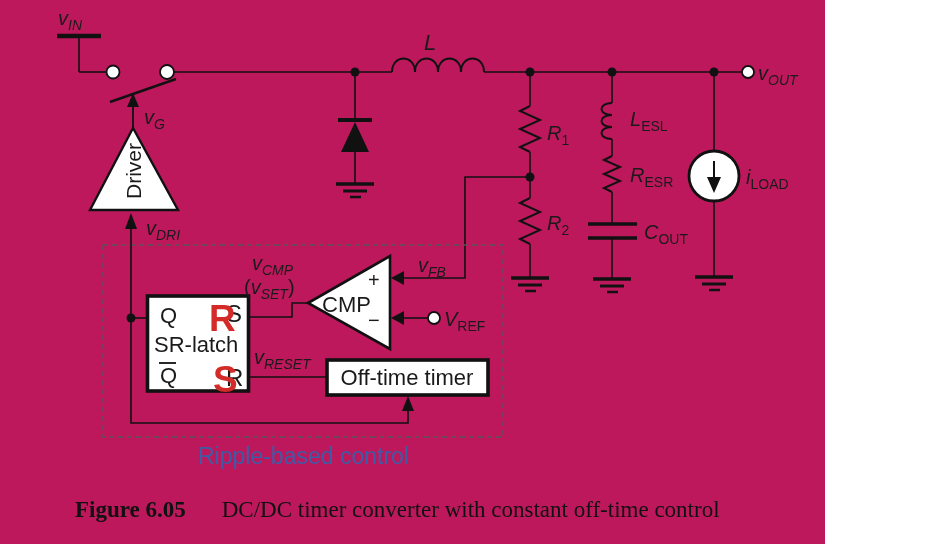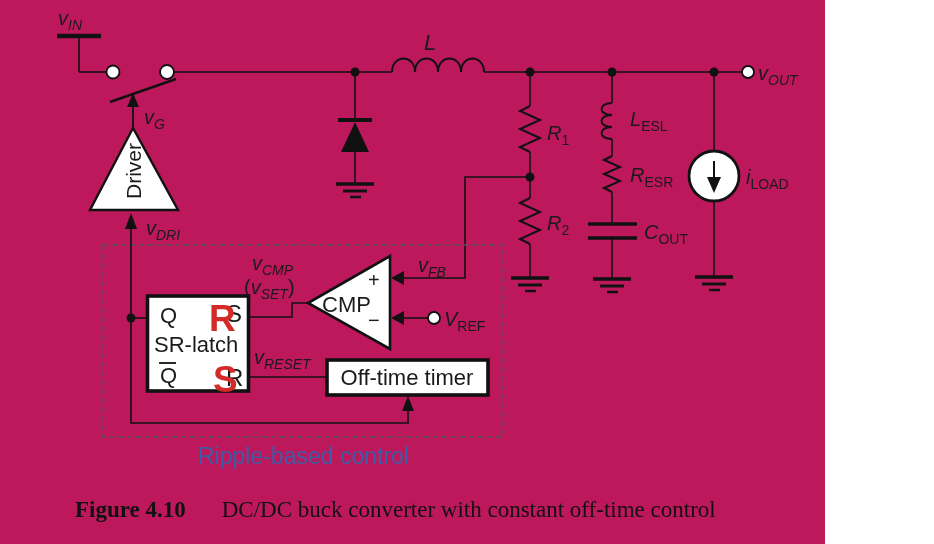--- a/index.html
+++ b/index.html
@@ -186,18 +186,18 @@
     <rect x="327" y="360" width="161" height="35" fill="#fff" stroke="#111" stroke-width="3.6"></rect>
     <text class="blk" x="407" y="385" text-anchor="middle">Off-time timer</text>
   </g>
 
   <text class="ripple" x="198" y="464">Ripple-based control</text>
 
 </svg>
 
 
 <div class="caption">
-  <span class="fig-label">Figure 4.10</span><span class="fig-text">DC/DC buck converter with constant off-time control</span>
+  <span class="fig-label">Figure 6.05</span><span class="fig-text">DC/DC timer converter with constant off-time control</span>
 </div>
 
 
 
 </div>
 
 </body></html>

